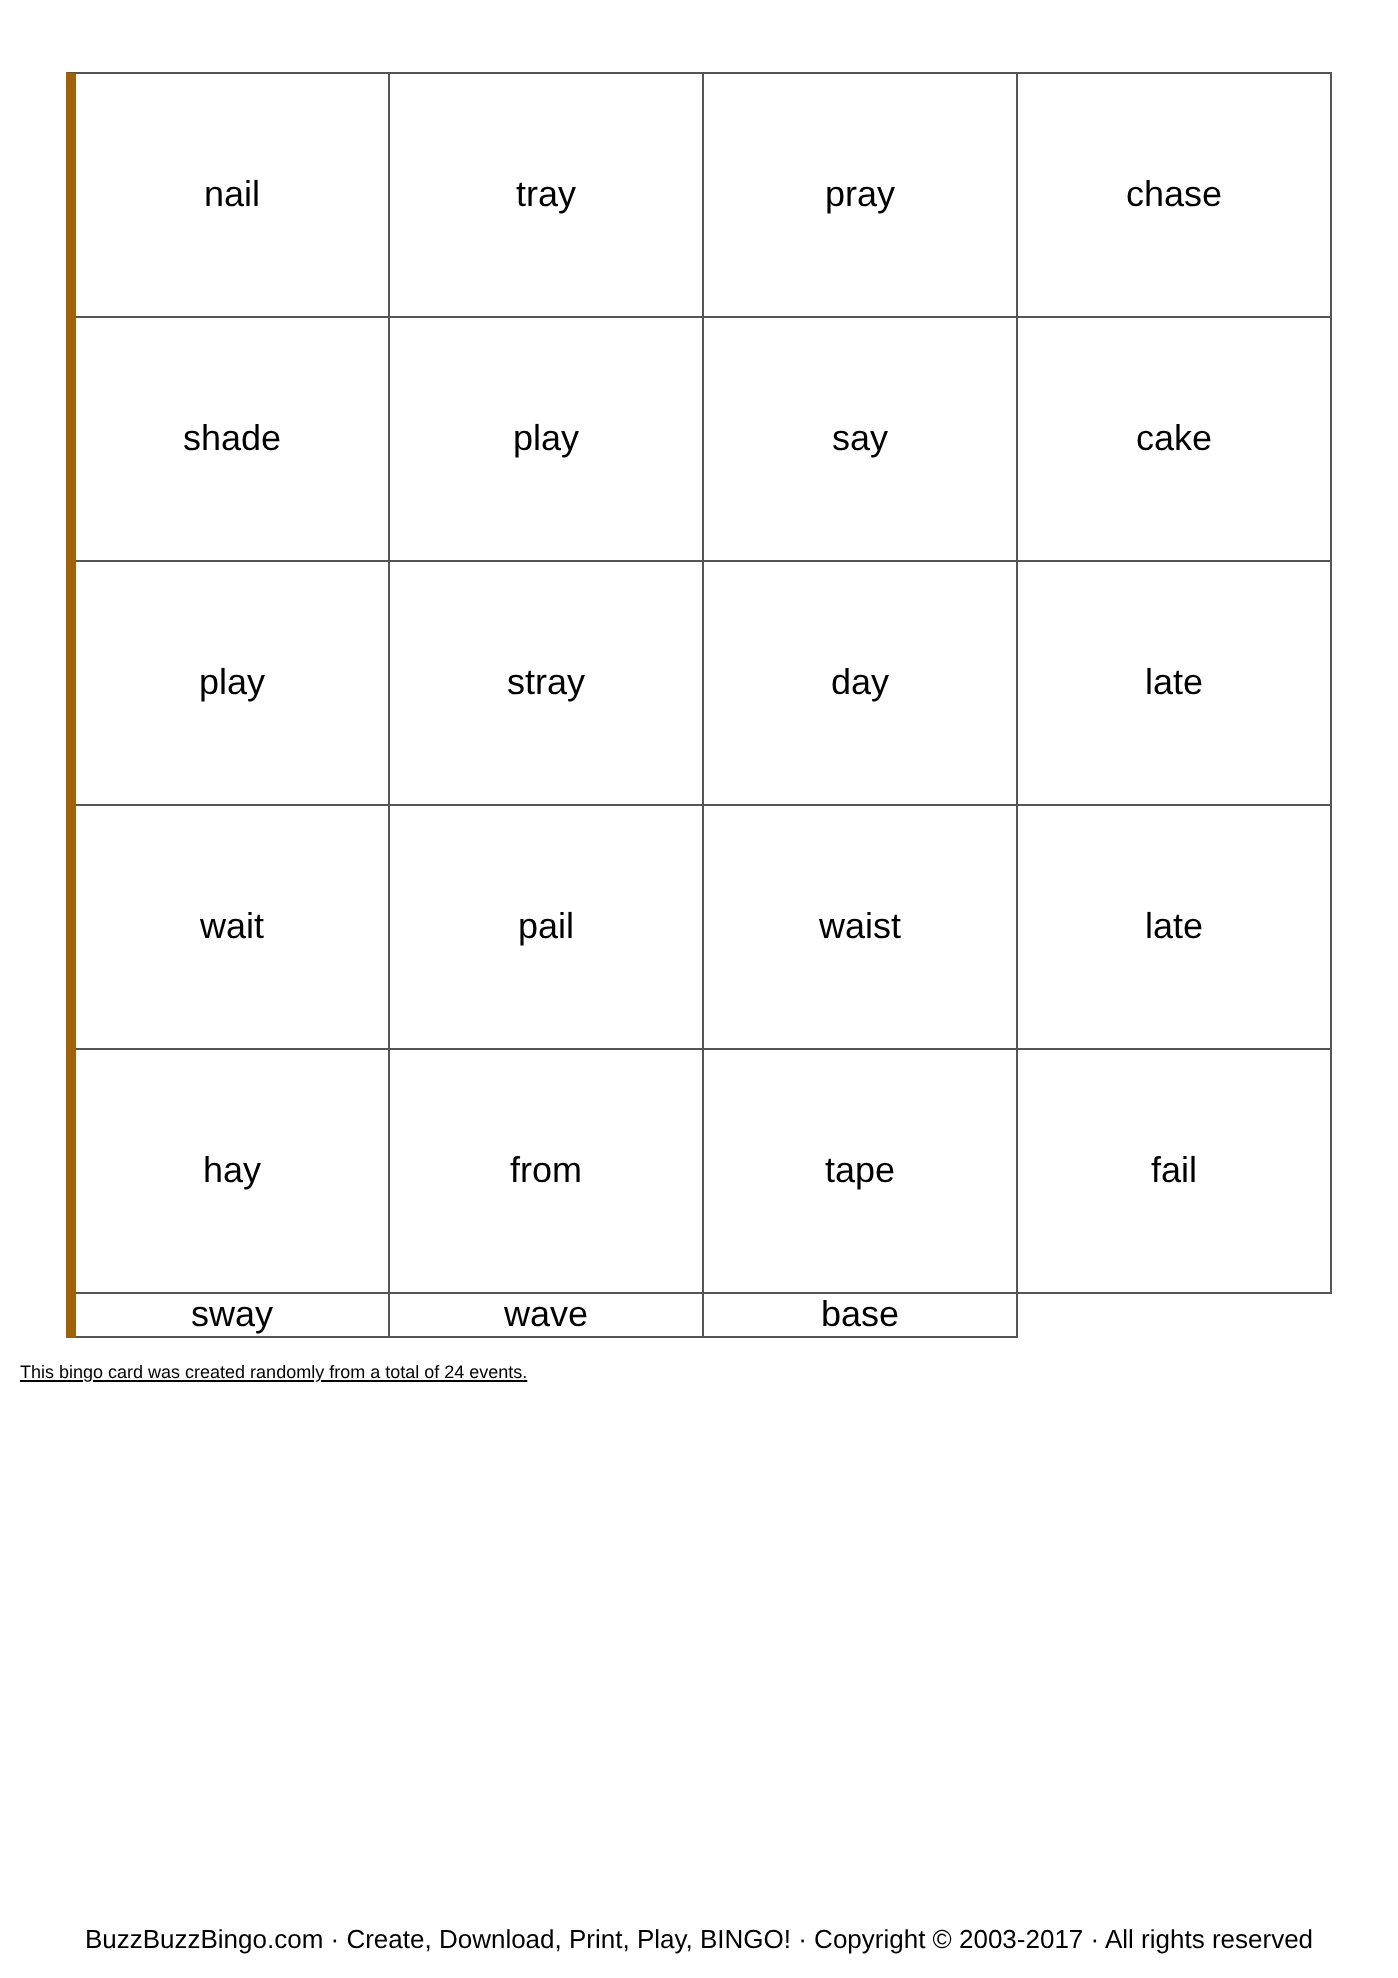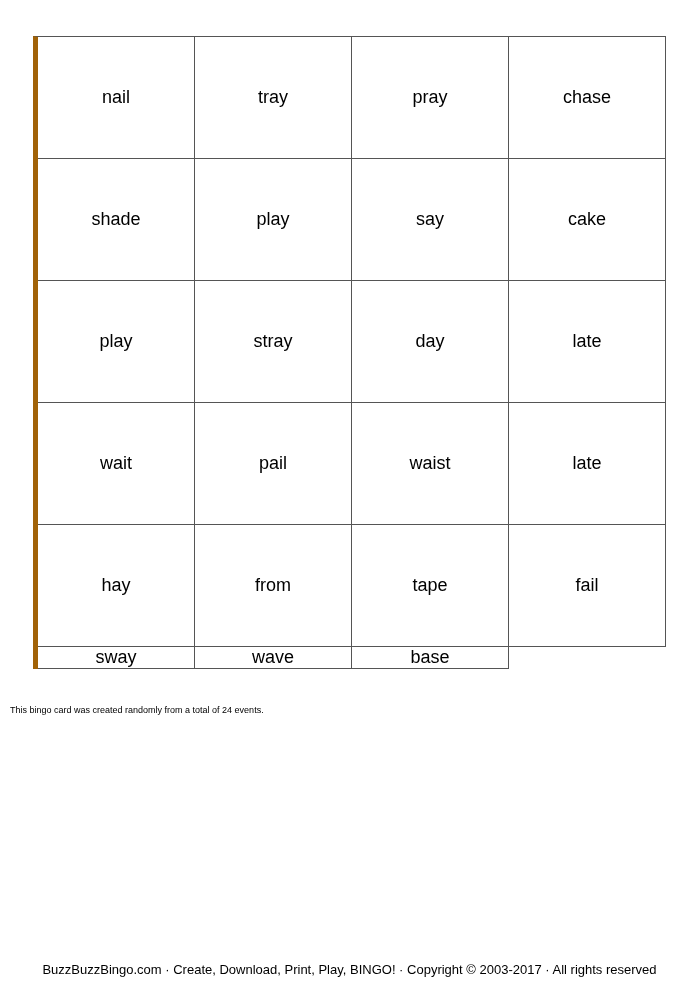--- a/index.html
+++ b/index.html
@@ -16,22 +16,22 @@
       text-align: center;
     }
     .cell {
       border-right: 1px solid #555;
       border-bottom: 1px solid #555;
       display: flex; align-items: center; justify-content: center;
       font-size: 18px;
       box-sizing: border-box;
     }
     .note {
-      position: absolute; left: 10px; top: 704px;
-      font-size: 9px; line-height: 13px;
+      position: absolute; left: 10px; top: 680px;
+      font-size: 9px; line-height: 13px; text-decoration: underline;
     }
     .footer {
       position: absolute; left: 0; width: 699px; top: 962px;
       text-align: center; font-size: 13px;
     }
   </style>
 </head>
 <body>
 
 <div class="grid">

